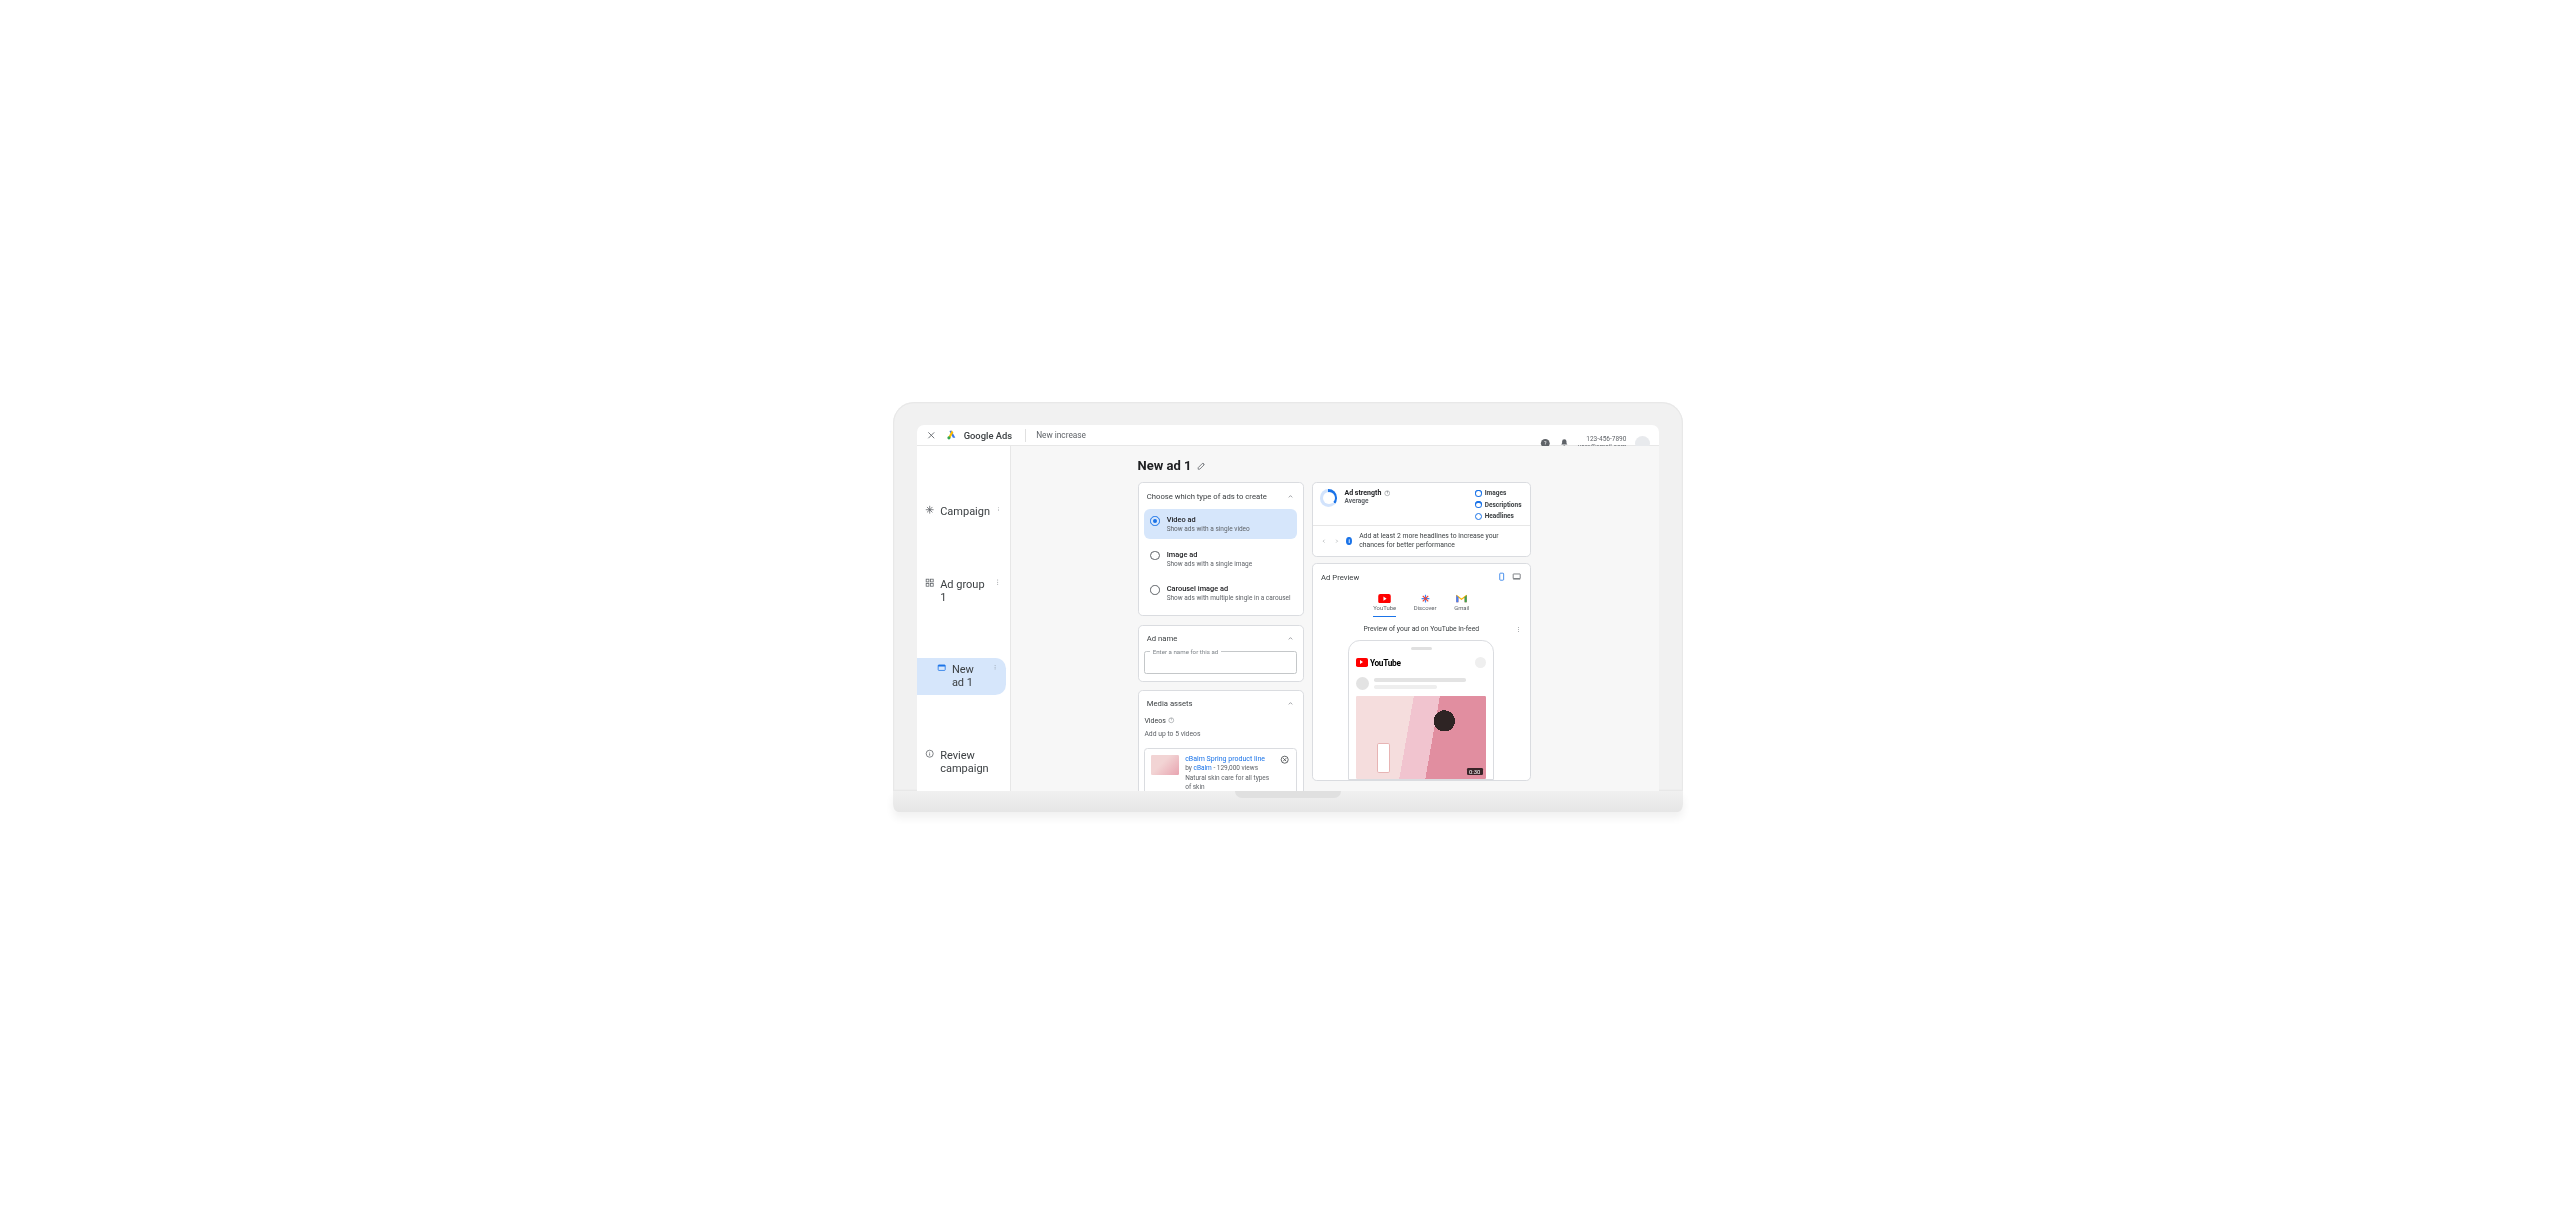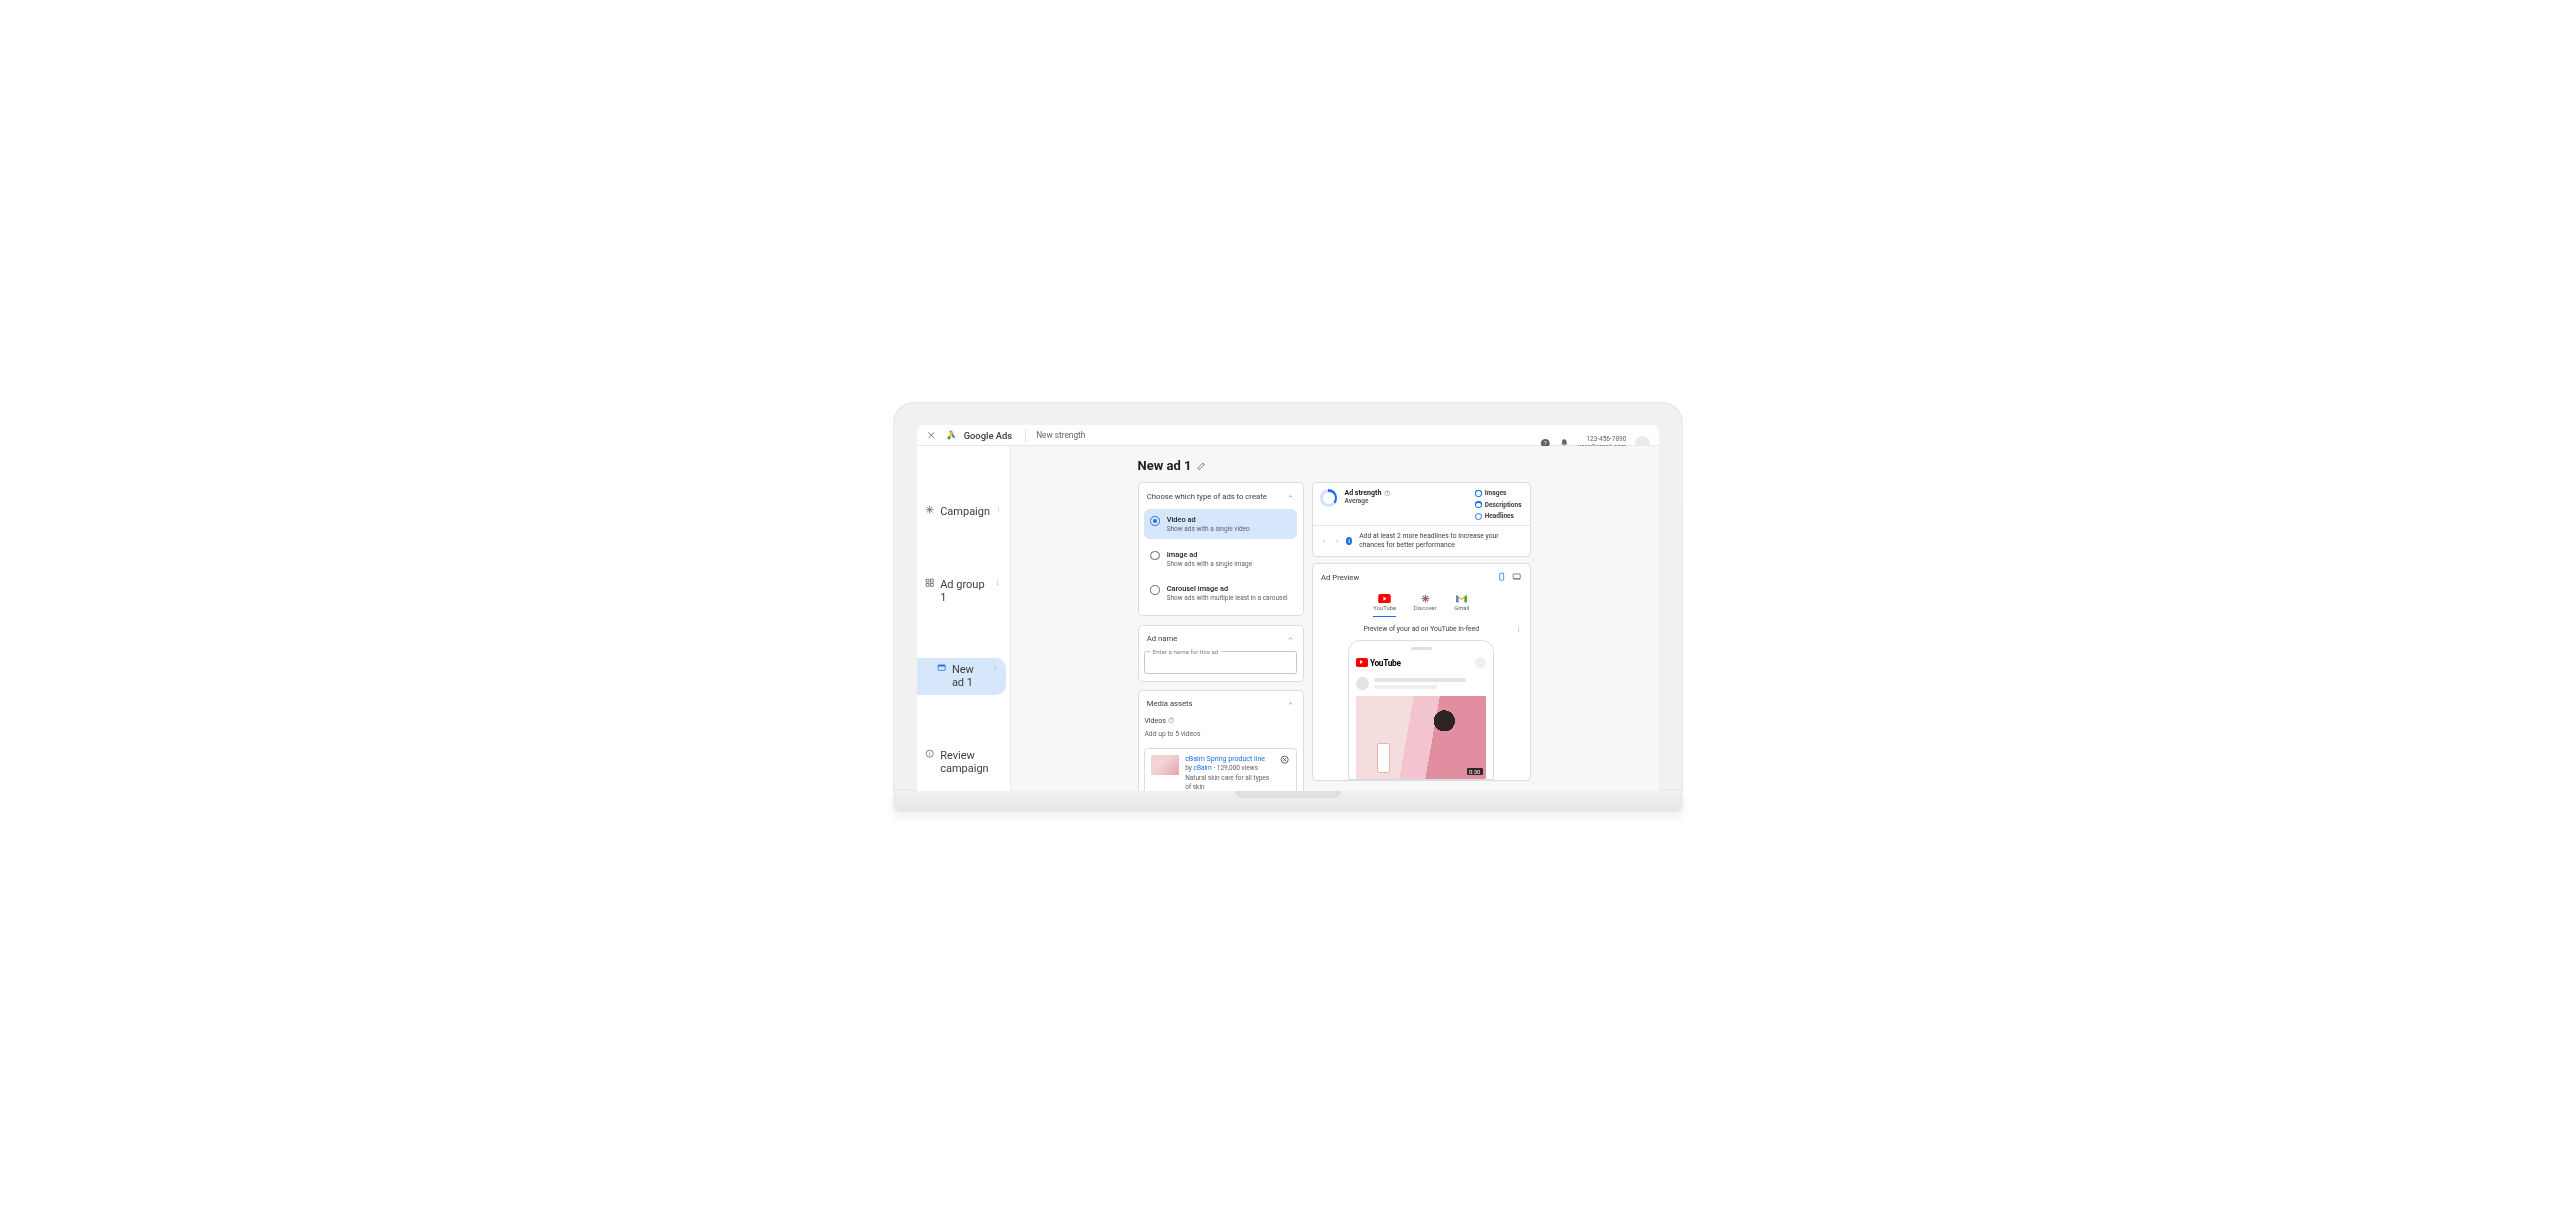--- a/index.html
+++ b/index.html
@@ -195,21 +195,21 @@
           </svg>
         <div class="logo-wrap">
           <svg class="gads-logo" viewBox="0 0 24 24">
             <path d="M11 3l8 15h-5L7 4z" fill="#3b78e7"></path>
             <path d="M12 3L4 18h5l6-11z" fill="#fbbc04"></path>
             <circle cx="6" cy="18" r="3.2" fill="#34a853"></circle>
           </svg>
           <span class="app-title">Google Ads</span>
         </div>
         <span class="vdiv"></span>
-        <span class="breadcrumb">New strength</span>
+        <span class="breadcrumb">New increase</span>
         <div class="header-right">
           <svg class="help-icon" viewBox="0 0 24 24" style="font-size:11px">
               <circle cx="12" cy="12" r="10" fill="#5f6368"></circle>
               <text x="12" y="16" text-anchor="middle" font-size="12" fill="#fff">?</text>
             </svg>
           <svg class="bell-icon" viewBox="0 0 24 24">
               <path d="M12 3a5 5 0 00-5 5v4l-2 3h14l-2-3V8a5 5 0 00-5-5zm-2 14a2 2 0 004 0" fill="currentColor"></path>
             </svg>
           <div class="account-text">
             <div>123-456-7890</div>
@@ -301,21 +301,21 @@
                       <span class="radio"></span>
                       <div>
                         <div class="opt-title">Image ad</div>
                         <div class="opt-sub">Show ads with a single image</div>
                       </div>
                     </div>
                     <div class="radio-opt">
                       <span class="radio"></span>
                       <div>
                         <div class="opt-title">Carousel image ad</div>
-                        <div class="opt-sub">Show ads with multiple least in a carousel</div>
+                        <div class="opt-sub">Show ads with multiple single in a carousel</div>
                       </div>
                     </div>
                   </div>
                 </div>
 
                 <div class="card">
                   <div class="card-hd">
                     <span>Ad name</span>
                     <svg class="chev" viewBox="0 0 24 24">
                         <path d="M6 15l6-6 6 6" stroke="currentColor" stroke-width="2" fill="none"></path>

